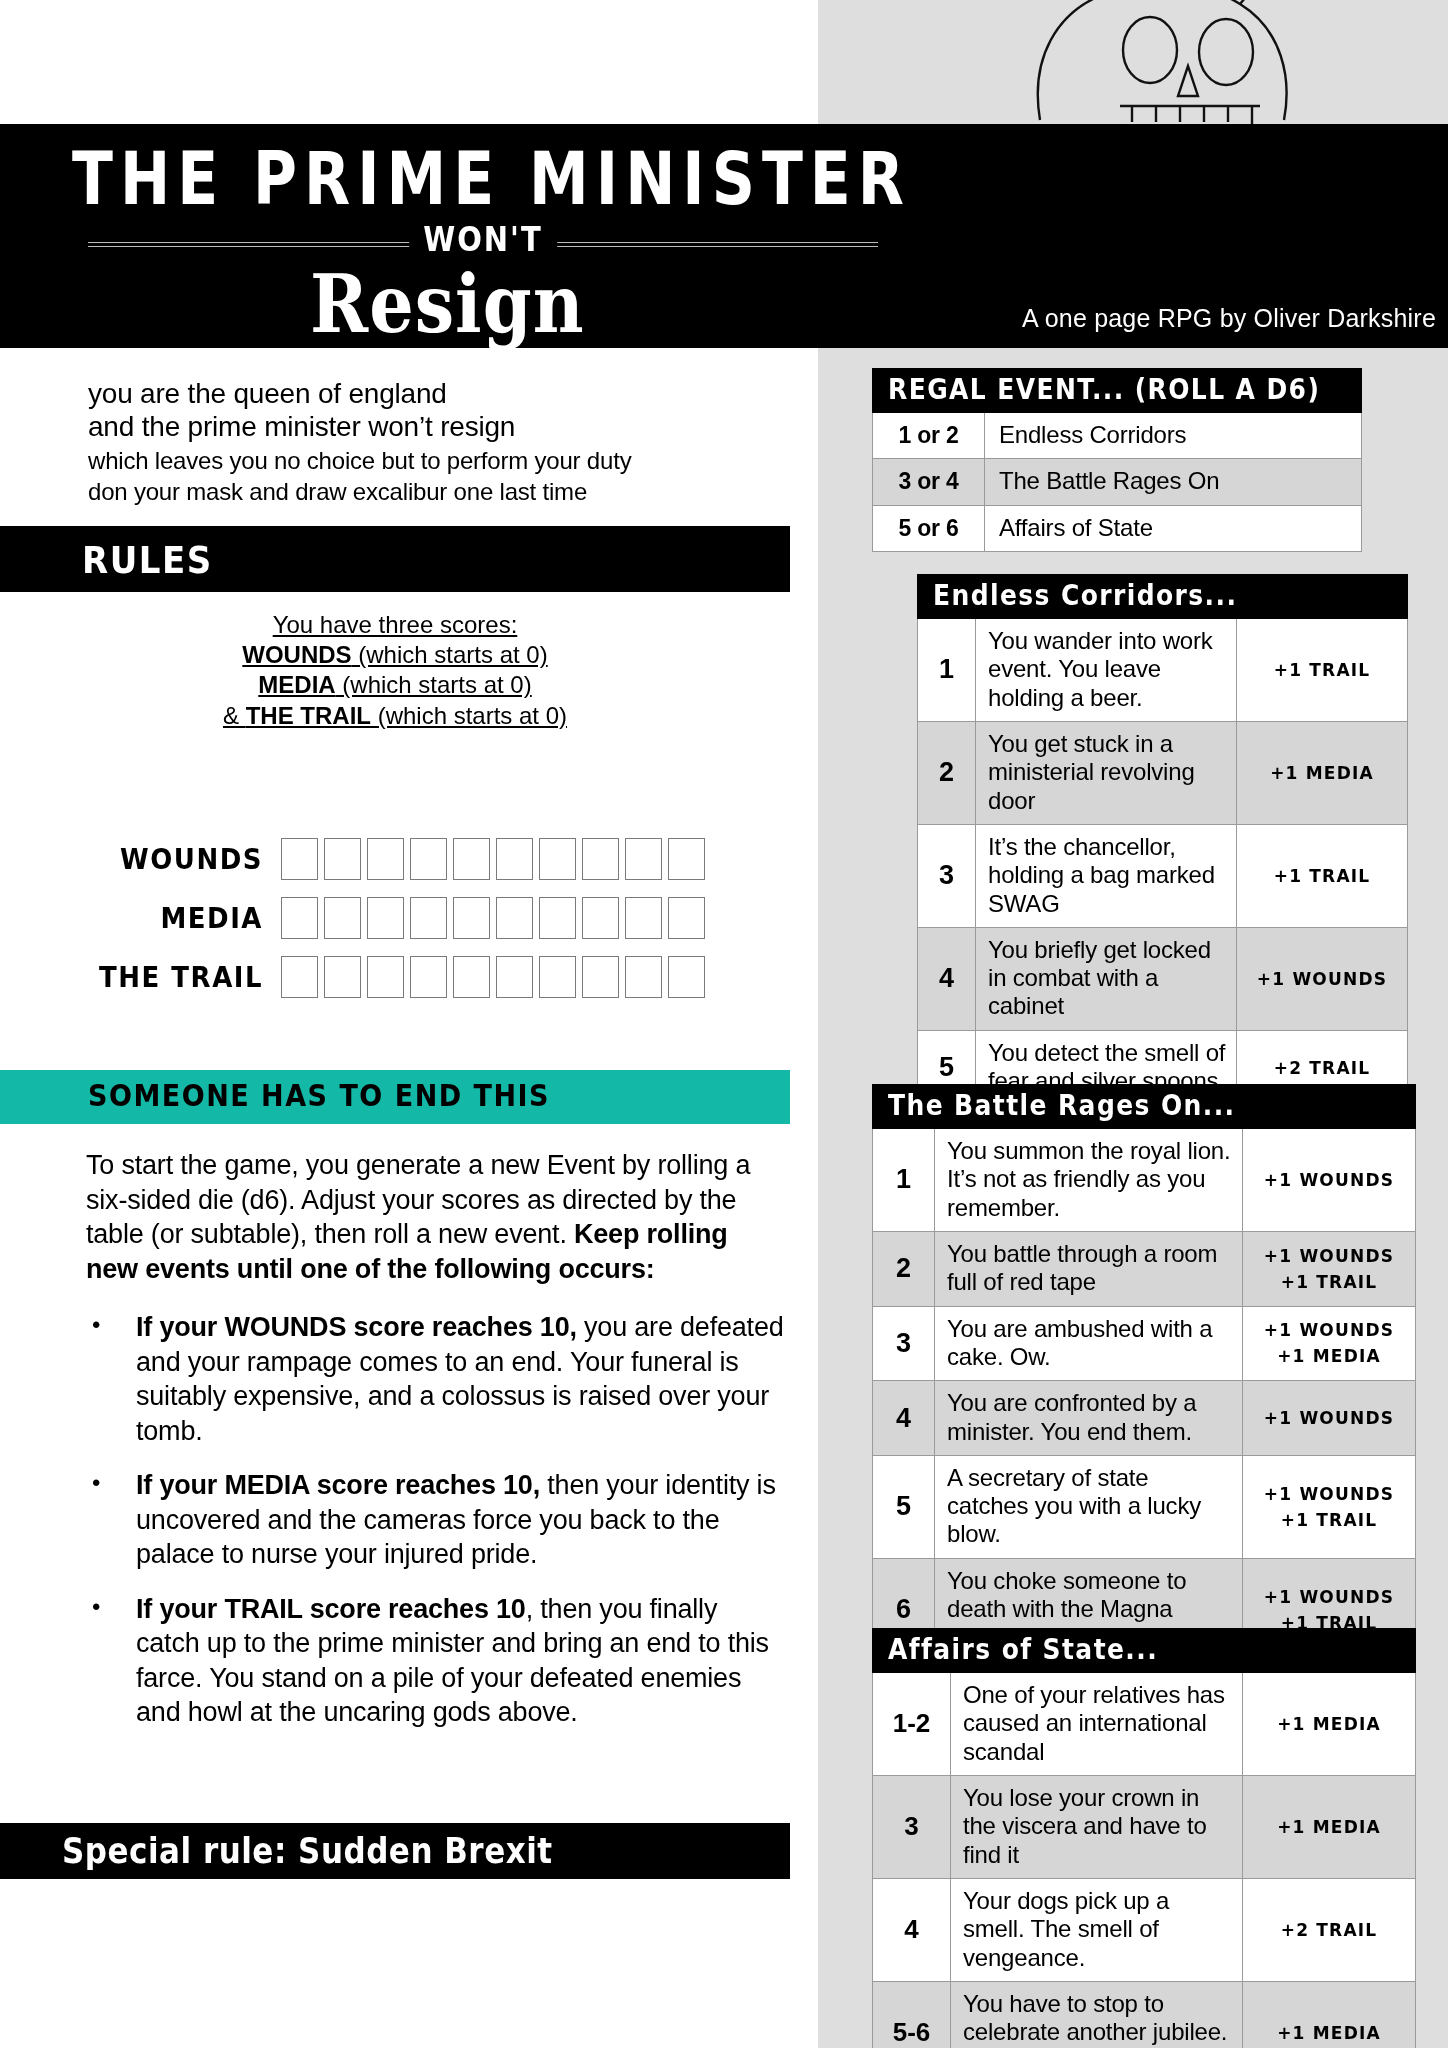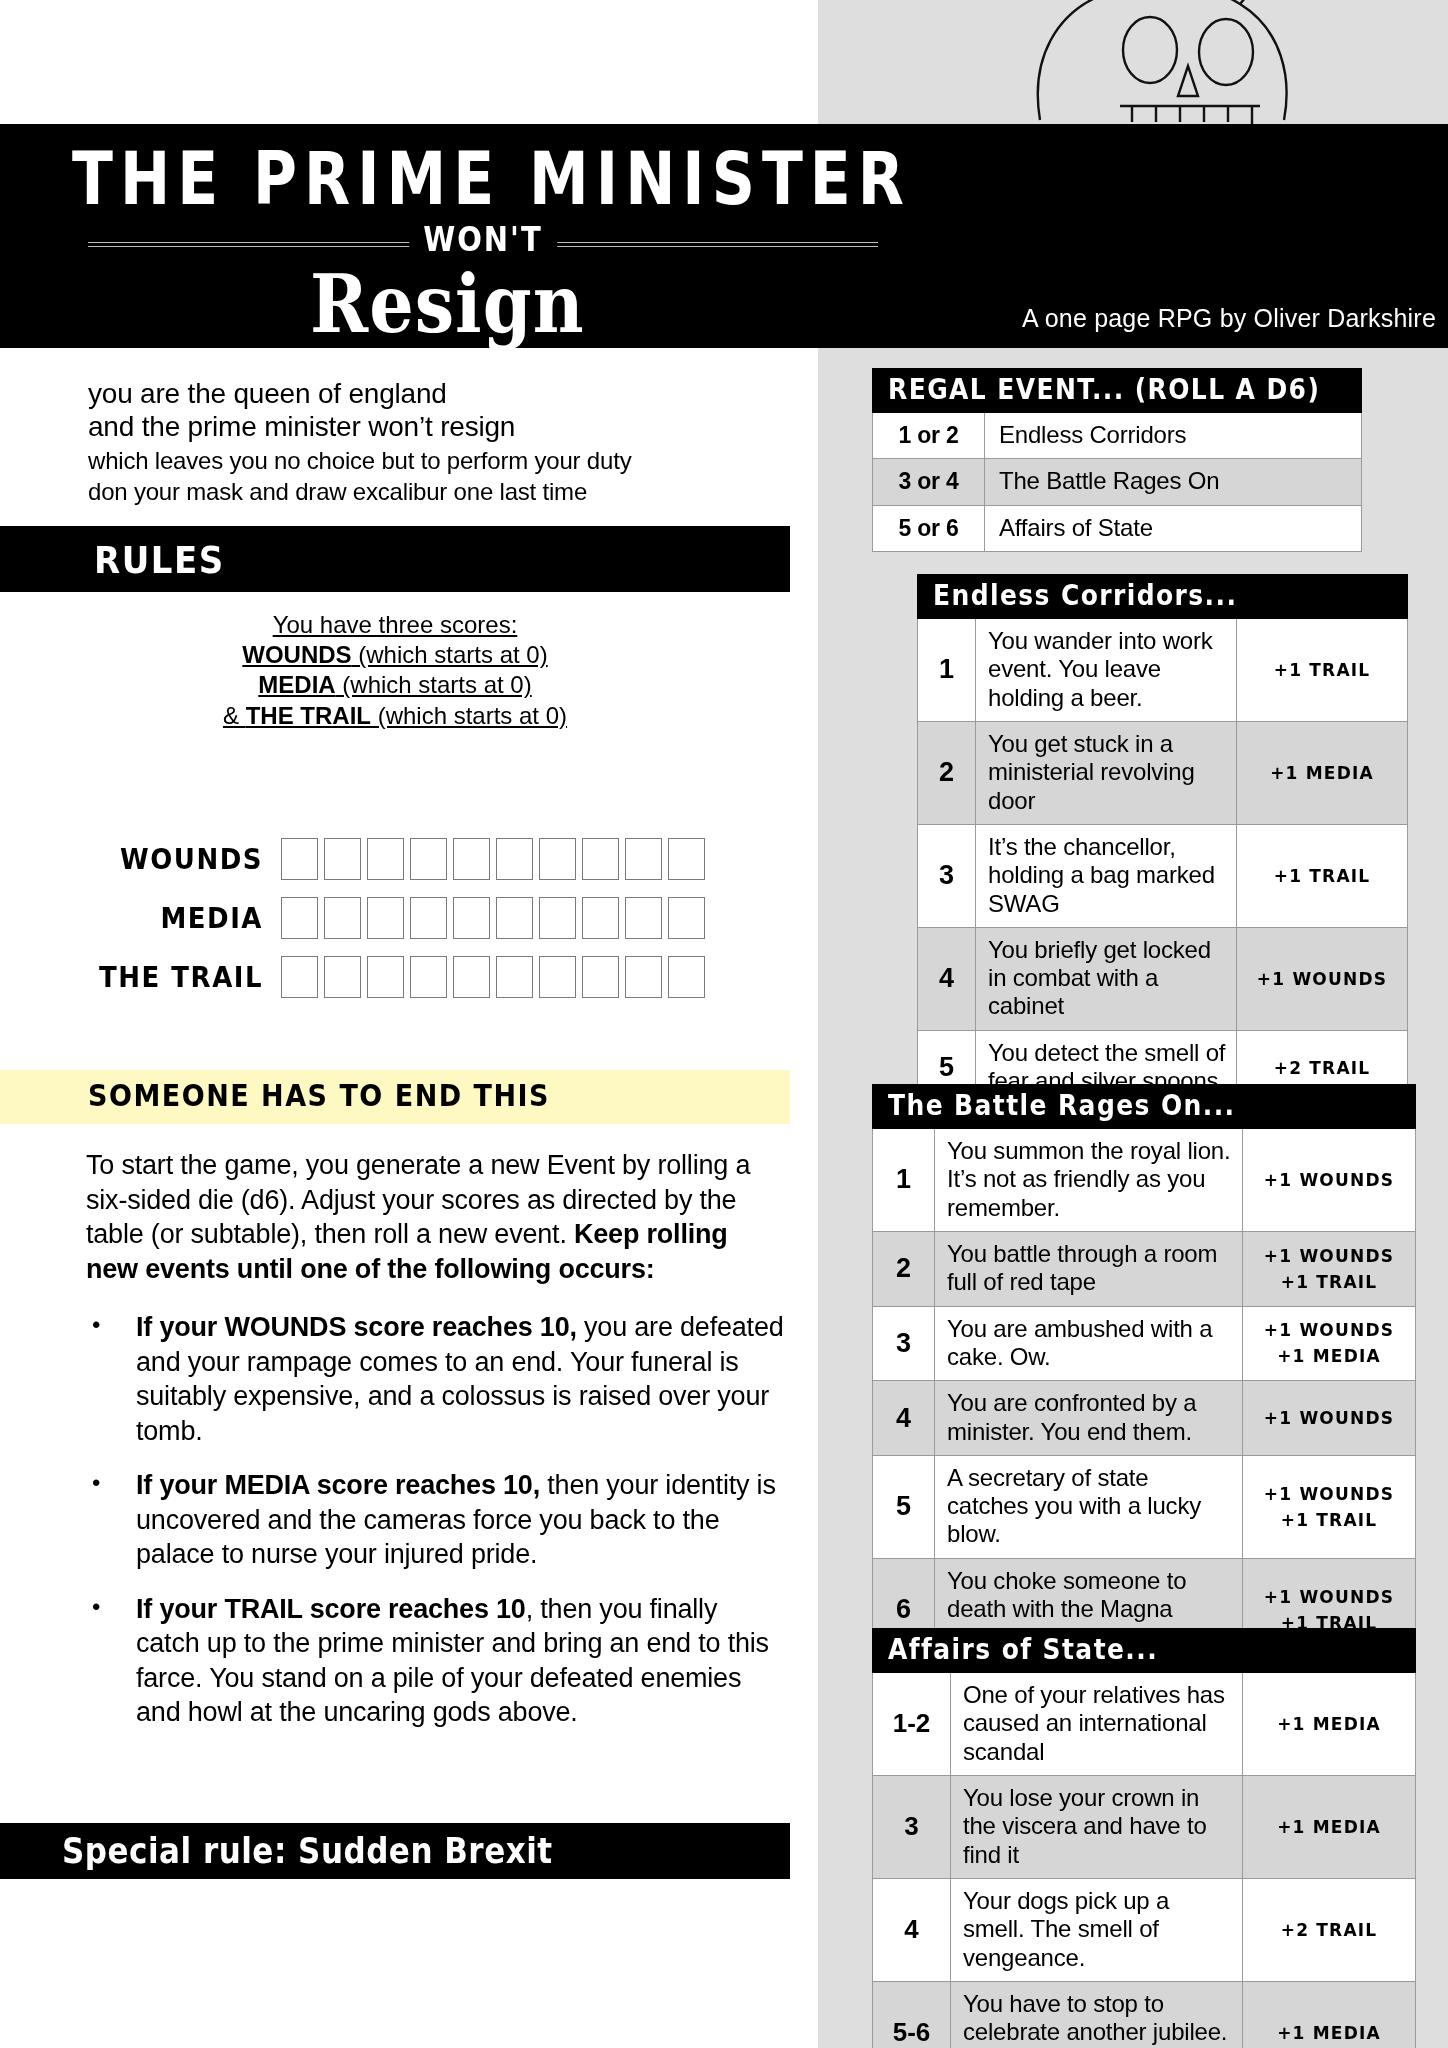--- a/index.html
+++ b/index.html
@@ -134,34 +134,34 @@
   .bar-black {
     position: absolute;
     left: 0;
     background: #000000;
     color: #ffffff;
     box-sizing: border-box;
   }
   .bar-grey {
     position: absolute;
     left: 0;
-    background: #fef9c3;
+    background: #14b8a6;
     color: #000000;
     box-sizing: border-box;
   }
   .bar-label {
     font-family: "DejaVu Sans", sans-serif;
     font-weight: 700;
     letter-spacing: 1.5px;
     transform: scaleY(1.12);
     transform-origin: left center;
     display: inline-block;
   }
 
-  #rules-bar { top: 178px; width: 790px; height: 66px; padding-left: 12px; }
+  #rules-bar { top: 178px; width: 790px; height: 66px; }
   #rules-bar .bar-label { font-size: 34px; margin: 14px 0 0 82px; }
 
   .scores-block {
     position: absolute;
     left: 0;
     top: 262px;
     width: 790px;
     text-align: center;
     font-size: 24px;
     line-height: 1.26;

